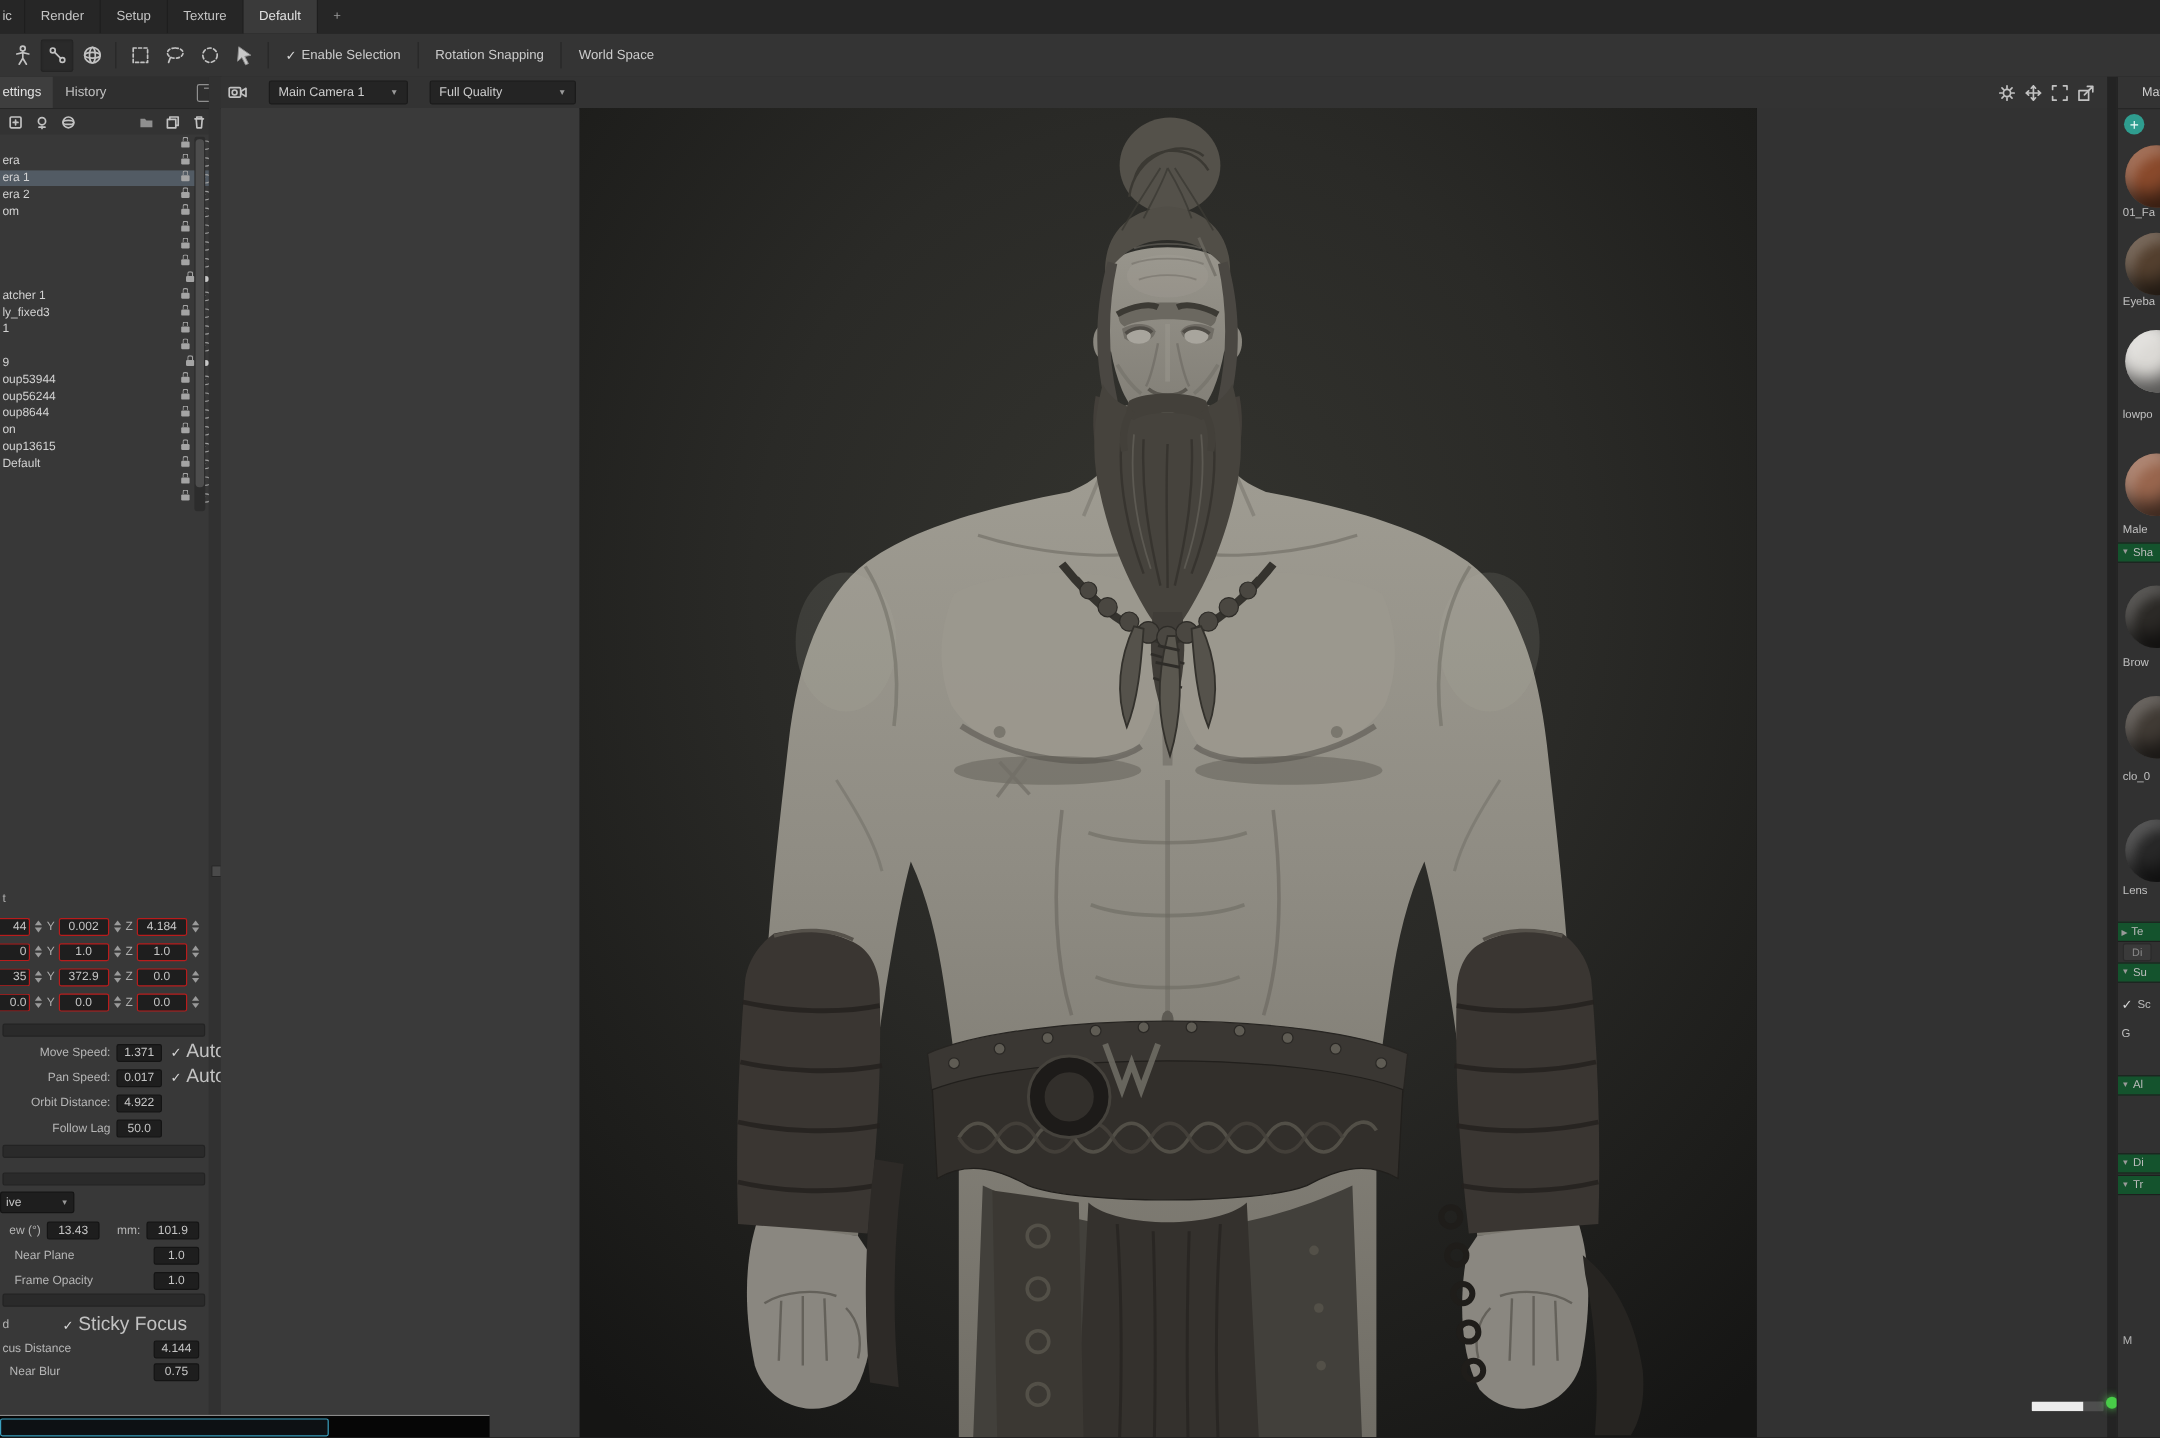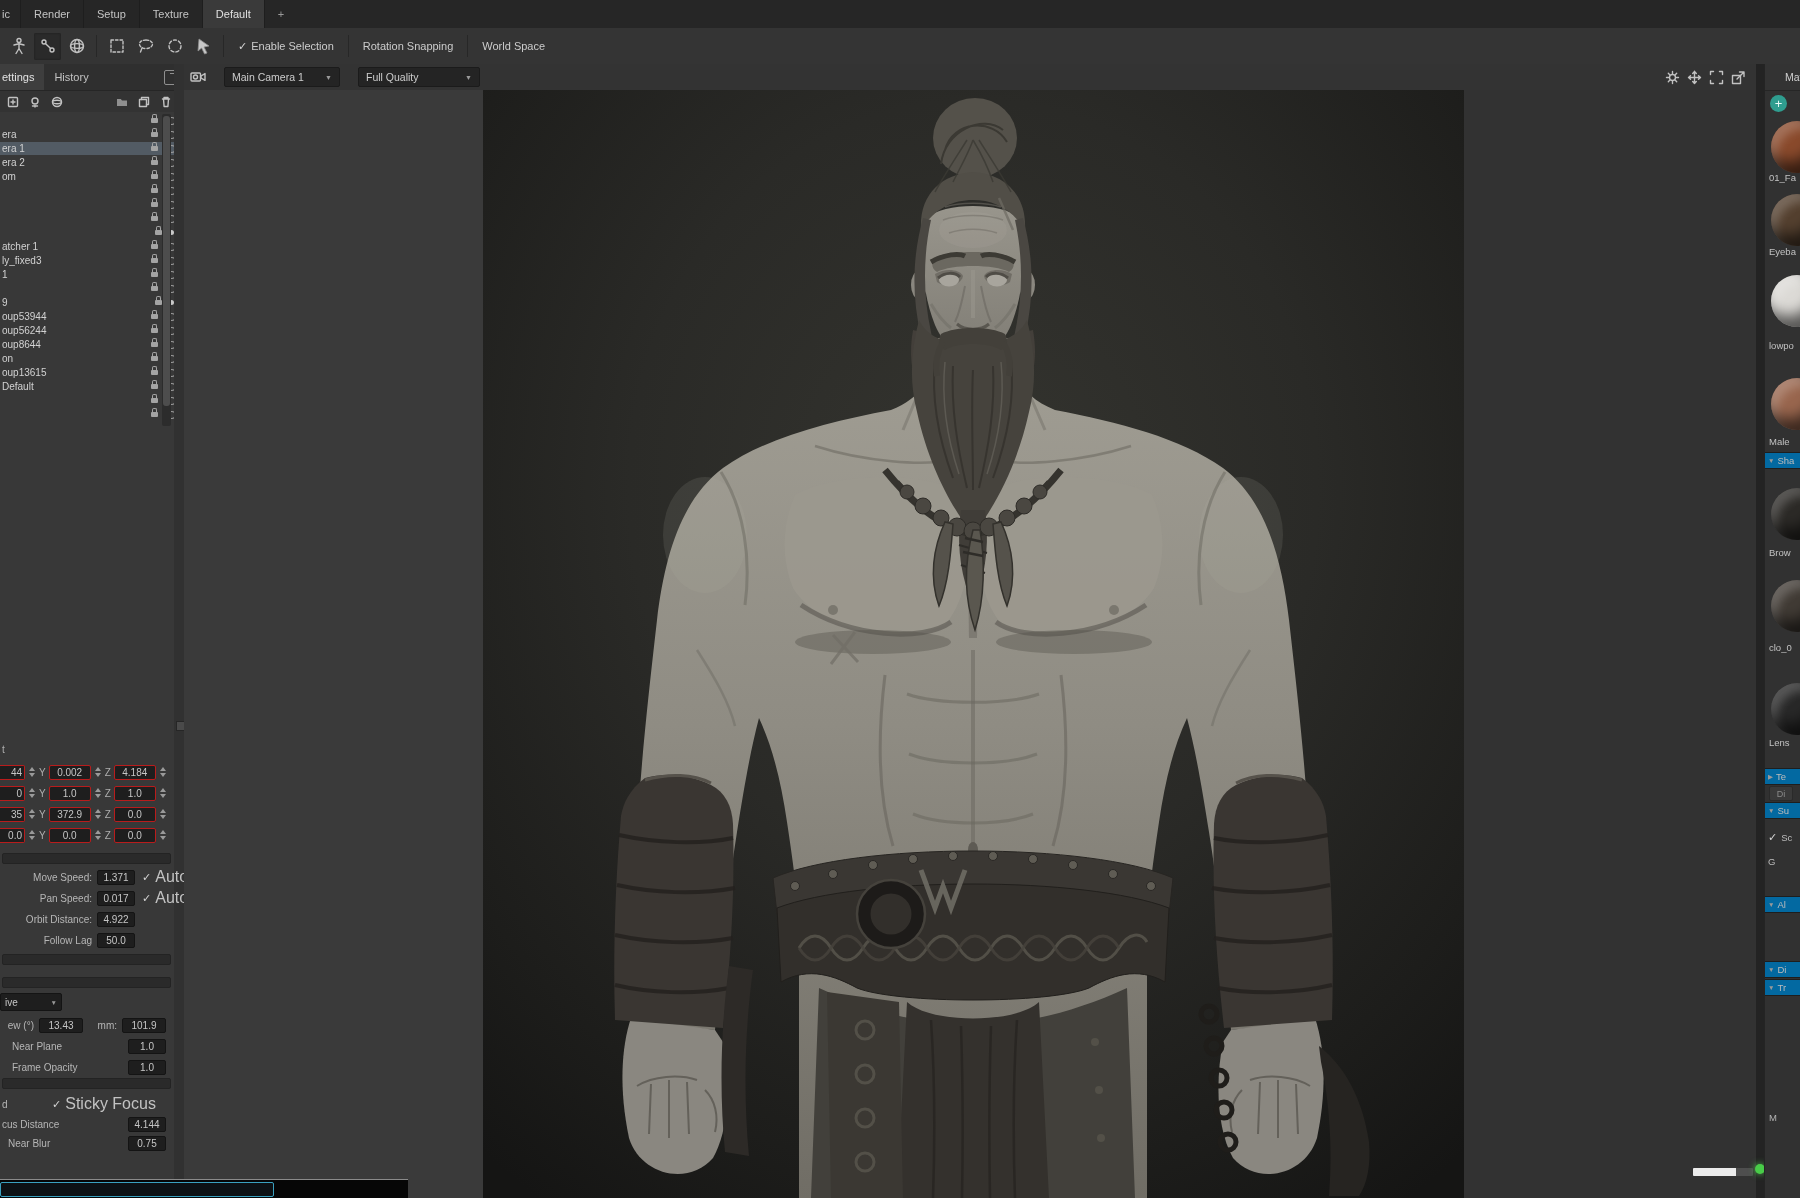--- a/index.html
+++ b/index.html
@@ -88,21 +88,21 @@
 
   #panel-sep{position:absolute;left:1756px;top:64px;width:8px;height:1134px;background:#232323}
   #status-dot{position:absolute;left:1755px;top:1164px;width:10px;height:10px;border-radius:50%;box-shadow:0 0 7px rgba(90,220,90,.85)}
 
   
   #materials-panel{position:absolute;left:1764px;top:64px;width:36px;height:1134px;background:#313131;border-left:1px solid #242424;overflow:hidden}
   .mat-header{position:absolute;left:0;top:0;right:0;height:26px;background:#333;border-bottom:1px solid #262626;display:flex;align-items:center;padding-left:20px;font-size:10.5px;color:#d0d0d0}
   .mat-add{position:absolute;top:31px;left:5px;width:17px;height:17px;border-radius:50%;background:#2f9d8f;color:#eafaf7;display:flex;align-items:center;justify-content:center;font-size:13px;line-height:13px}
   .mat-sphere{position:absolute;left:6px;width:52px;height:52px;border-radius:50%;background:#555;box-shadow:inset -9px -11px 14px rgba(0,0,0,.6),inset 6px 8px 10px rgba(255,255,255,.22)}
   .mat-label{position:absolute;left:4px;font-size:9.5px;color:#c2c2c2;white-space:nowrap}
-  .mat-section{position:absolute;left:0;right:0;height:15px;background:#0369a1;border-top:1px solid #1e1e1e;border-bottom:1px solid #1e1e1e;font-size:9.5px;color:#bcbcbc;display:flex;align-items:center;padding-left:3px;white-space:nowrap}
+  .mat-section{position:absolute;left:0;right:0;height:15px;background:#14532d;border-top:1px solid #1e1e1e;border-bottom:1px solid #1e1e1e;font-size:9.5px;color:#bcbcbc;display:flex;align-items:center;padding-left:3px;white-space:nowrap}
   .mat-section::before{content:"▼";font-size:6.5px;margin-right:3px;color:#9a9a9a}
   .mat-section.collapsed::before{content:"▶"}
   .mat-check{position:absolute;left:3px;font-size:9.5px;color:#bcbcbc;display:flex;align-items:center;white-space:nowrap}
   .mat-btn{position:absolute;left:4px;width:22px;height:13px;background:#3a3a3a;border:1px solid #2a2a2a;border-radius:2px;color:#8a8a8a;font-size:9px;display:flex;align-items:center;justify-content:center}
   .mat-text{position:absolute;left:4px;font-size:9.5px;color:#b4b4b4;white-space:nowrap}
 
   
   #bottom-bar{position:absolute;left:0;top:1179px;width:408px;height:19px;background:#060606;border-top:1px solid #8a8a8a}
   #bottom-accent{position:absolute;left:0;top:2px;width:272px;height:13px;background:#0d1114;border:1px solid #3aa0bf;border-radius:2px}
 </style>

